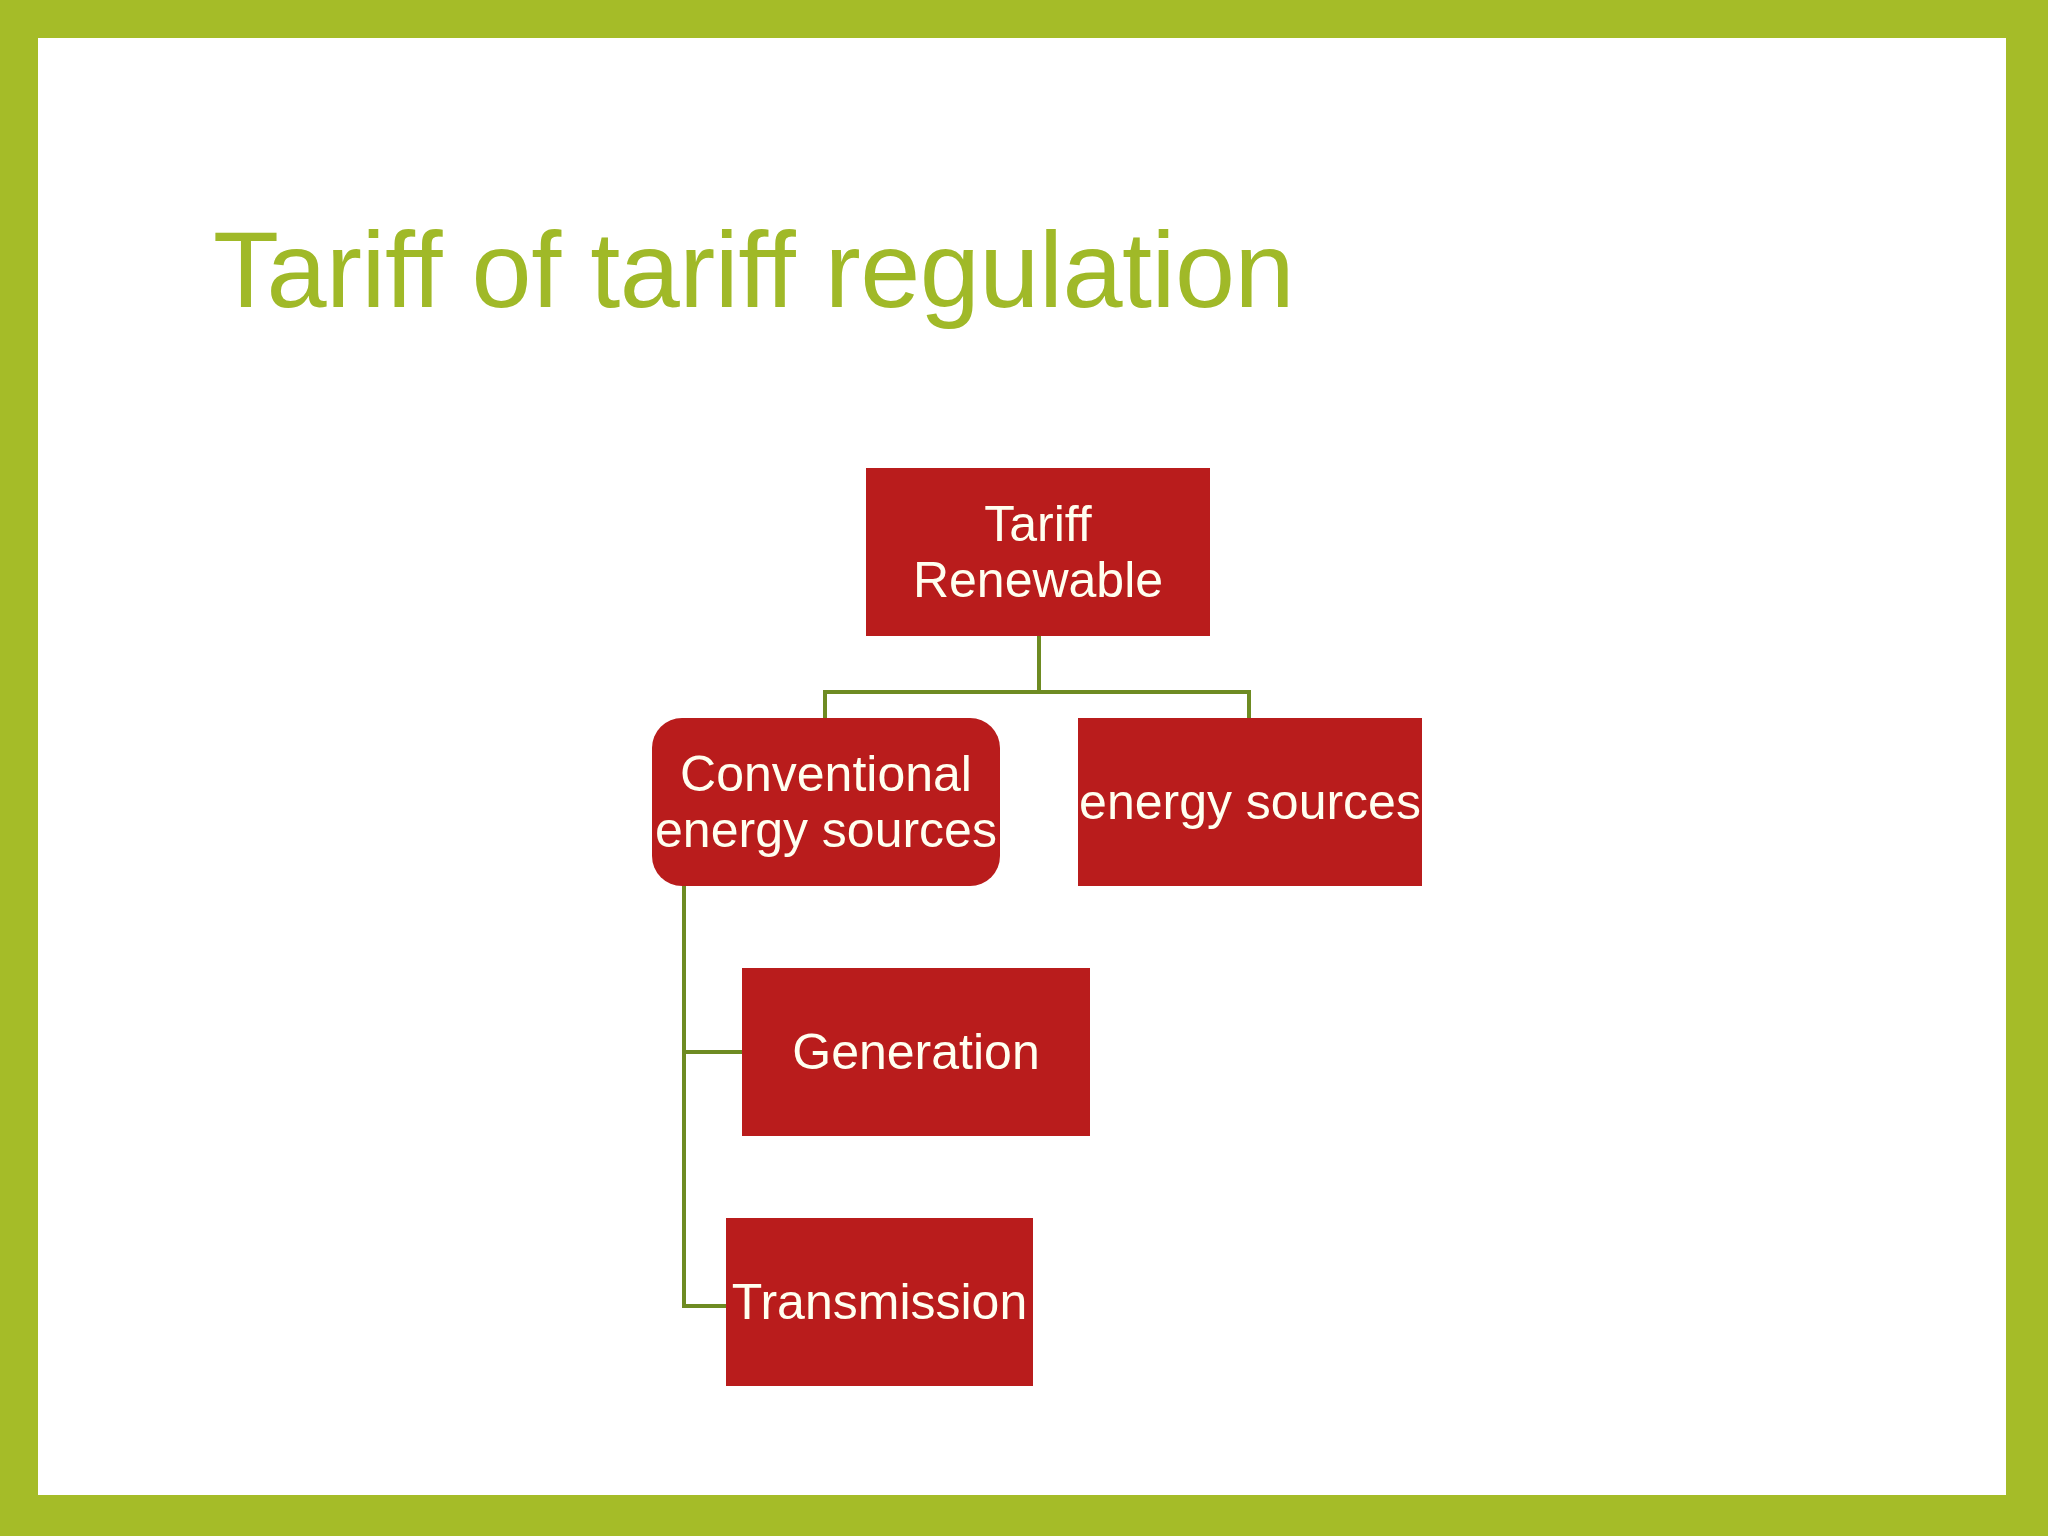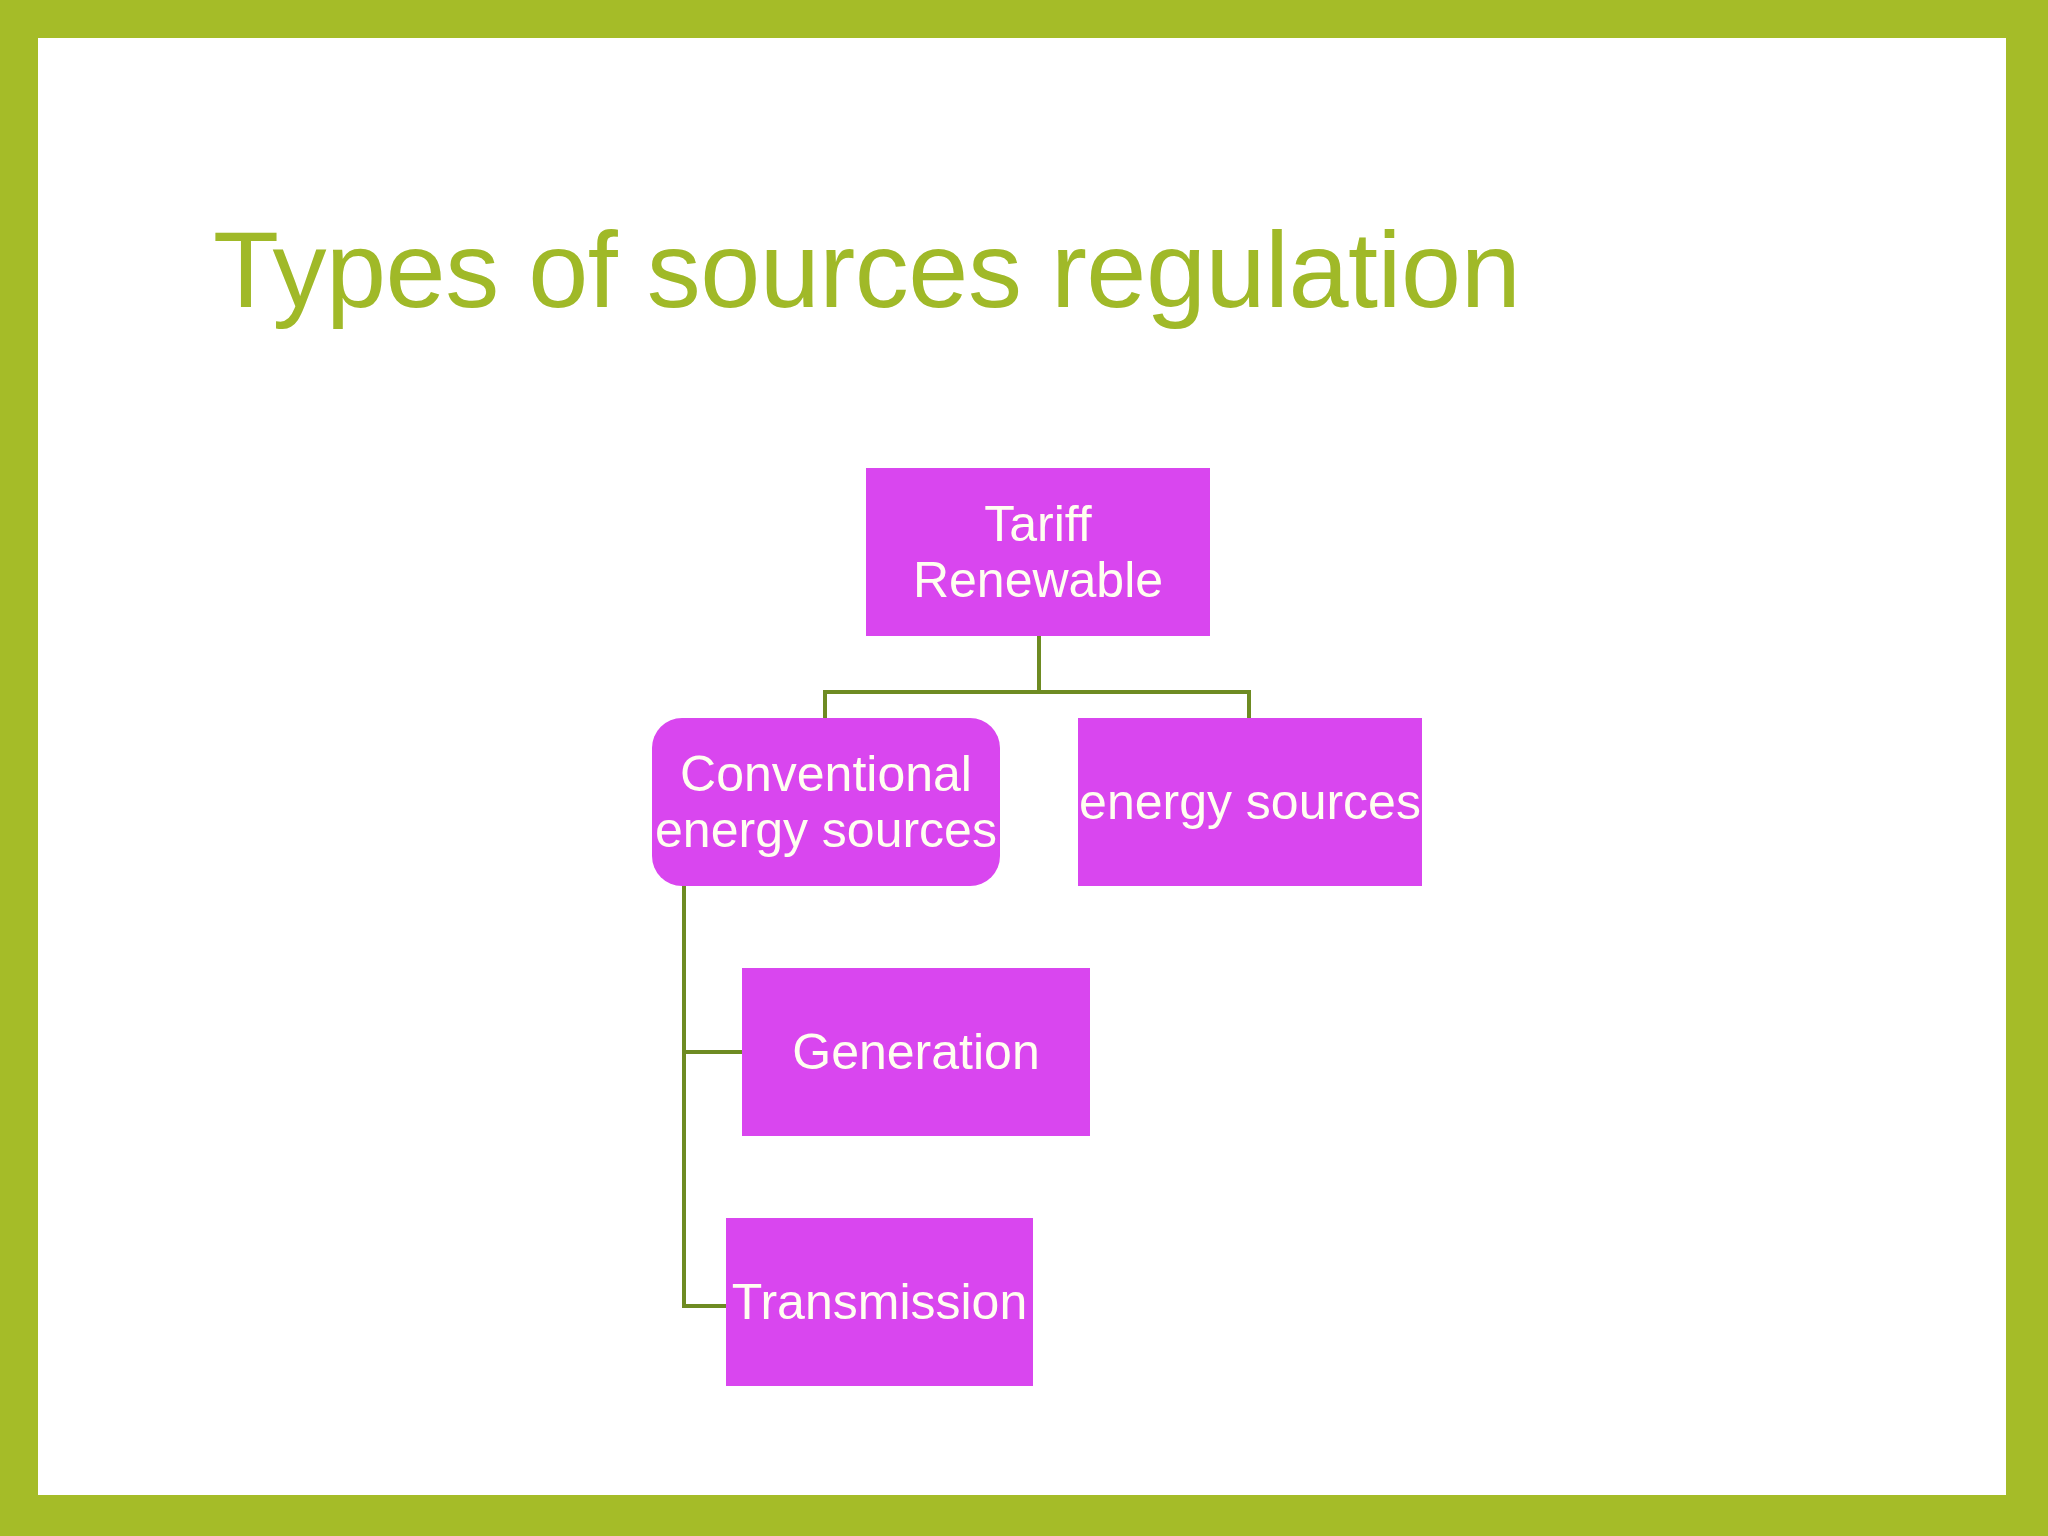--- a/index.html
+++ b/index.html
@@ -52,21 +52,21 @@
     position: absolute;
     left: 0;
     top: 0;
     width: 2048px;
     height: 1536px;
   }
 
   
   .node {
     position: absolute;
-    background: #d946ef;
+    background: #b91c1c;
     color: #FFFFF0;
     display: flex;
     align-items: center;
     justify-content: center;
     text-align: center;
     font-size: 50px;
     line-height: 1.13;
     font-weight: 400;
     white-space: nowrap;
     box-sizing: border-box;
@@ -138,21 +138,21 @@
 </head>
 <body>
 
 <div class="slide">
 
   <div class="frame-top"></div>
   <div class="frame-bottom"></div>
   <div class="frame-left"></div>
   <div class="frame-right"></div>
 
-  <div class="slide-title">Types of sources regulation</div>
+  <div class="slide-title">Tariff of tariff regulation</div>
 
   <div class="diagram">
 
     <div class="conn conn-v conn-root-stem"></div>
     <div class="conn conn-h conn-bus"></div>
     <div class="conn conn-v conn-drop-left"></div>
     <div class="conn conn-v conn-drop-right"></div>
 
     <div class="conn conn-v conn-trunk"></div>
     <div class="conn conn-h conn-stub-gen"></div>

